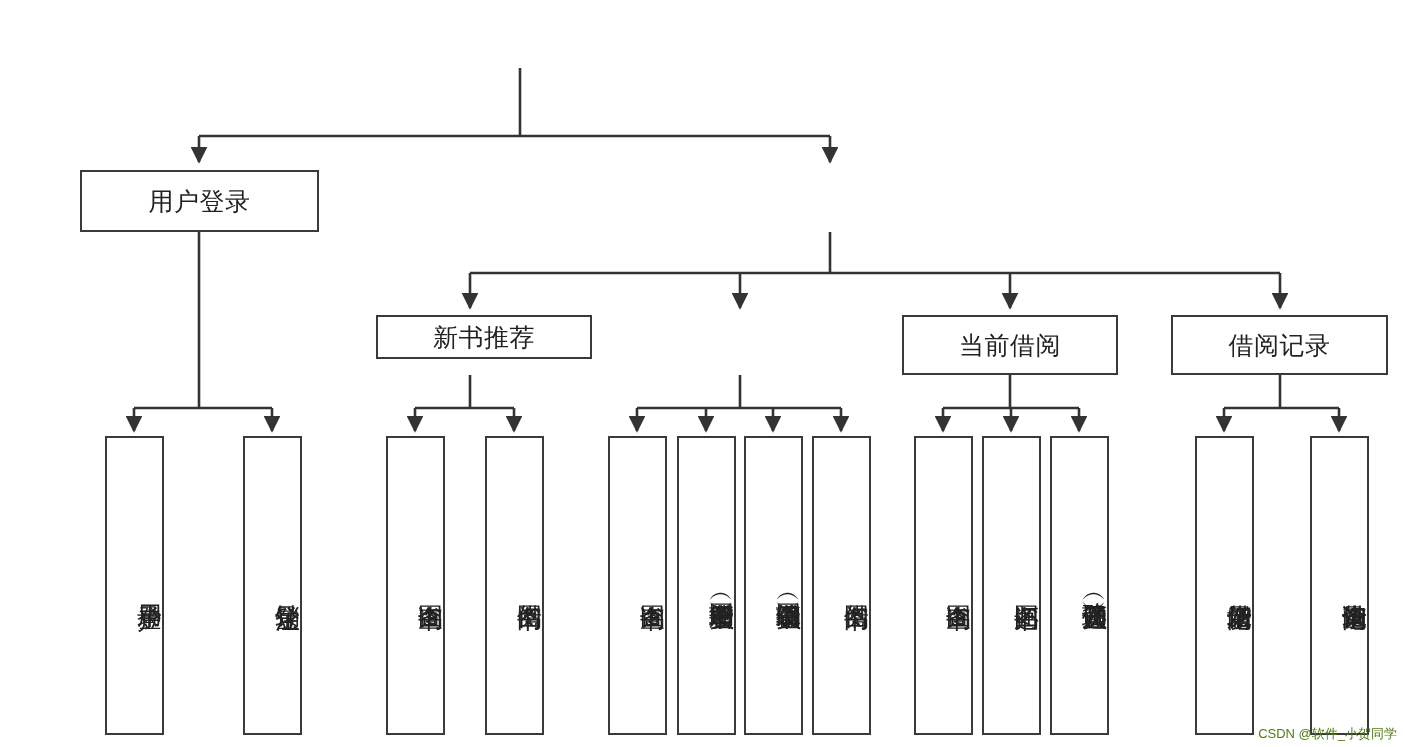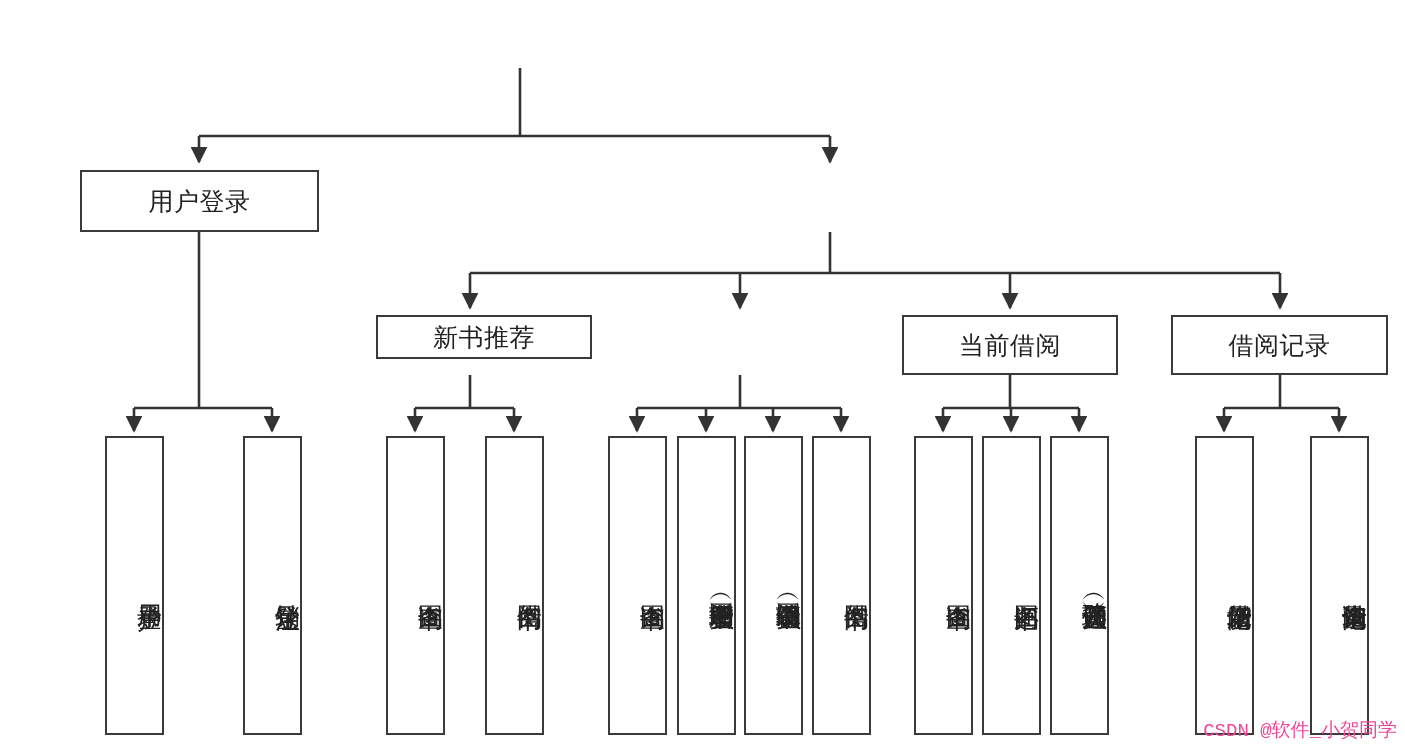--- a/index.html
+++ b/index.html
@@ -51,24 +51,24 @@
   }
   .node.vertical .vtext {
     display: block;
     white-space: nowrap;
   }
   .node-root { font-size: 25px; }
   .watermark {
     position: absolute;
     right: 8px;
     bottom: 4px;
-    font-size: 19px;
-    color: #ec4899;
+    font-size: 13px;
+    color: #4d7c0f;
     white-space: nowrap;
-    font-family: Liberation Mono, monospace;
+    font-family: Liberation Sans, sans-serif;
   }
 </style>
 </head>
 <body>
 
 <div id="canvas">
 
   <svg id="edges" viewBox="0 0 1405 747" xmlns="http://www.w3.org/2000/svg">
     <defs>
       <marker id="arrow" viewBox="0 0 10 10" refX="9" refY="5" markerWidth="6.5" markerHeight="6.5" orient="auto-start-reverse">

